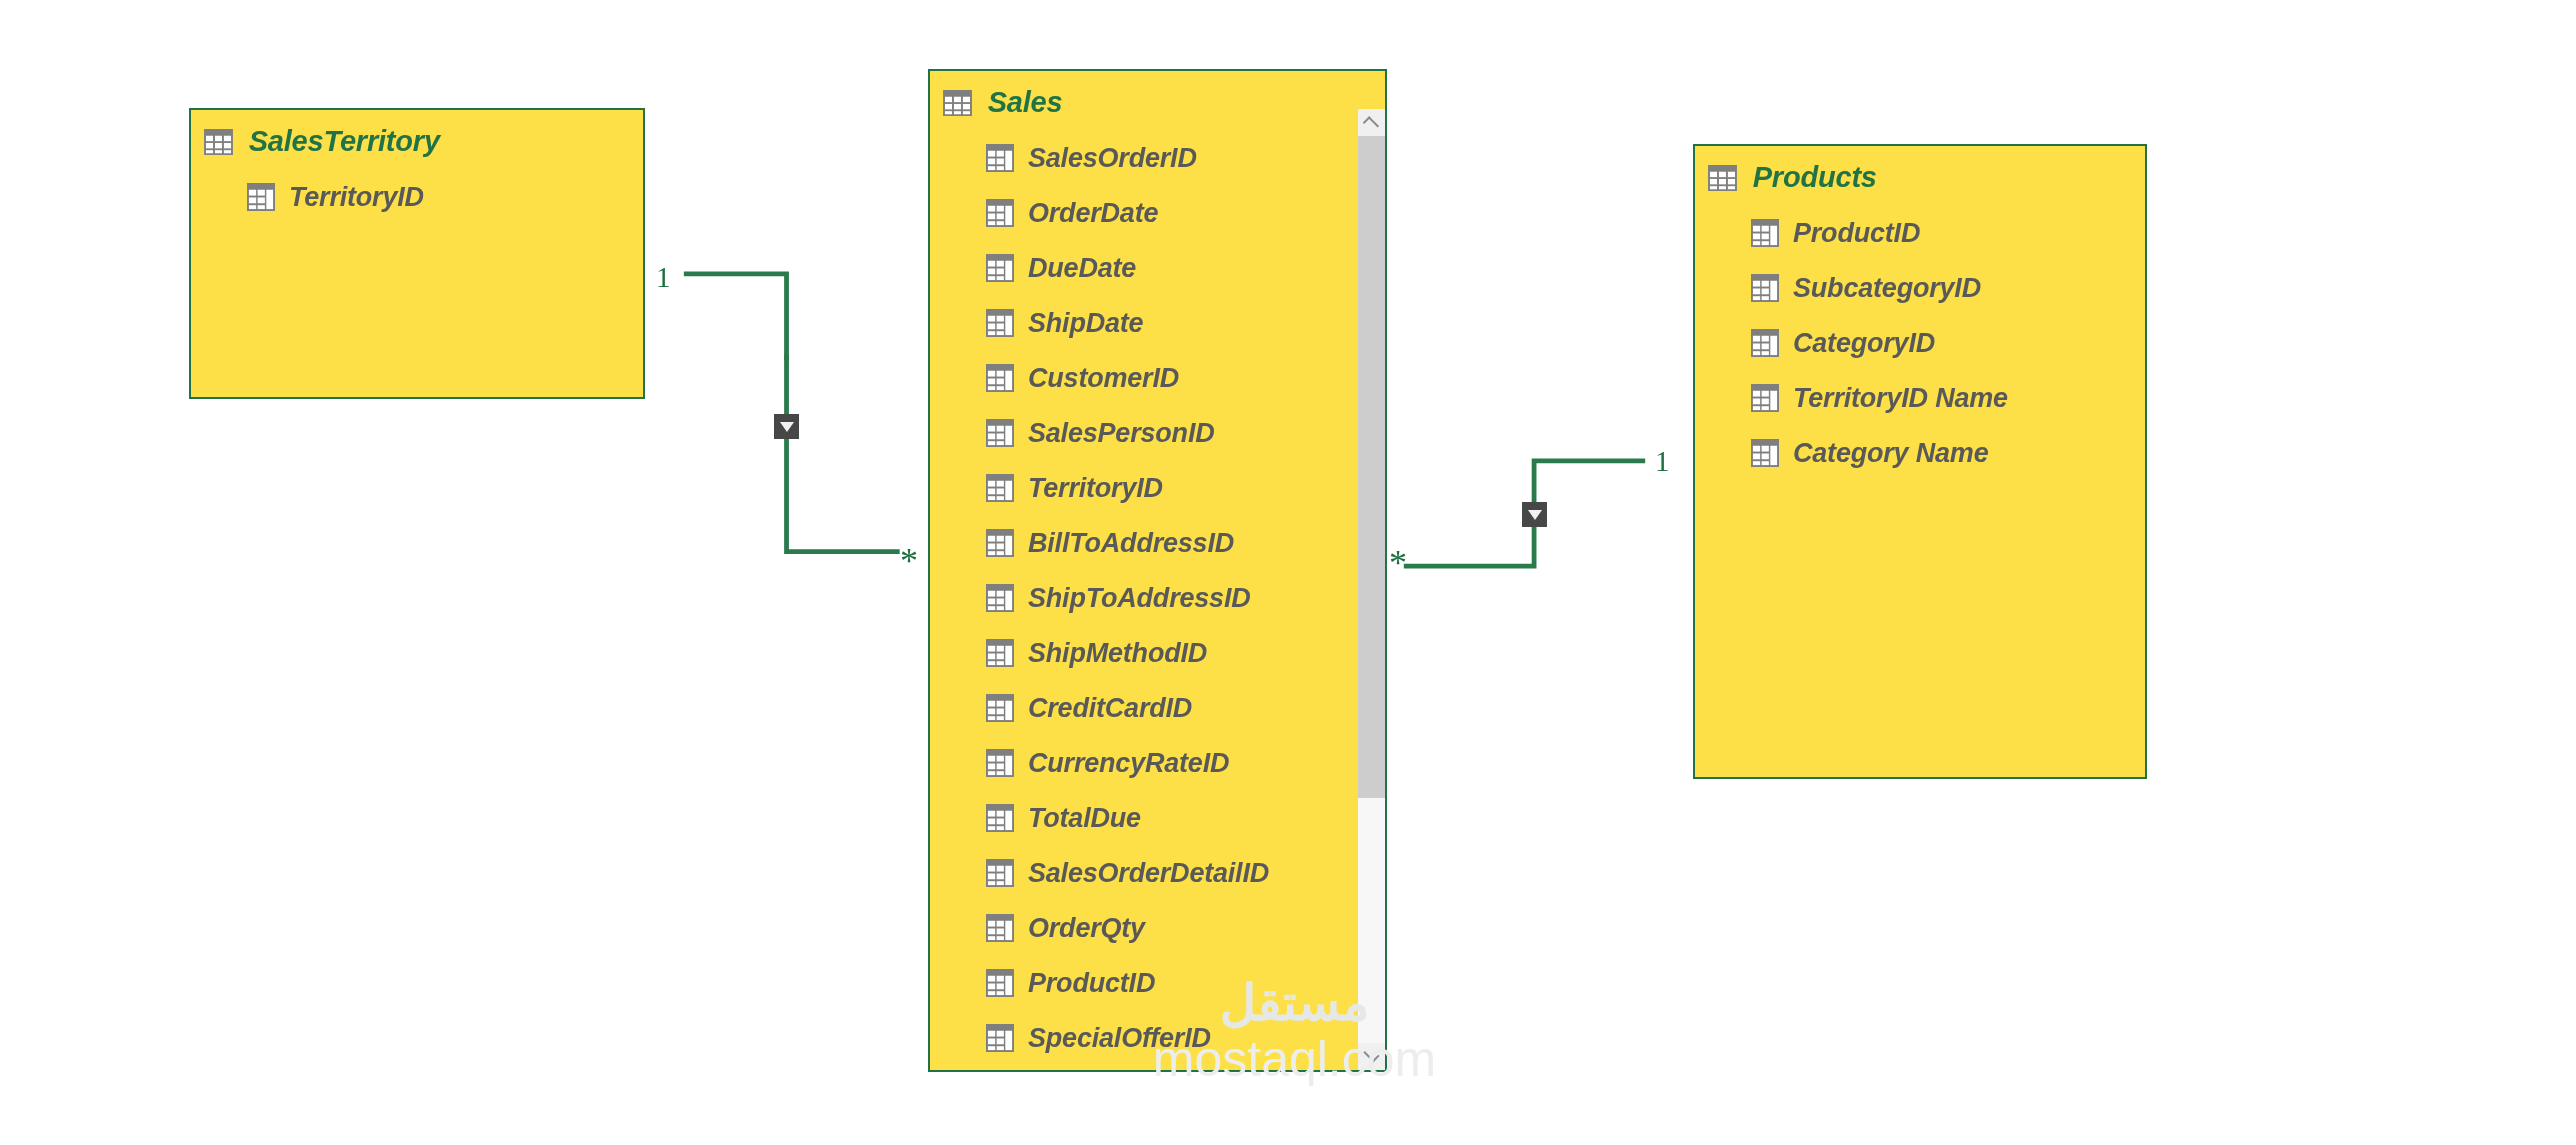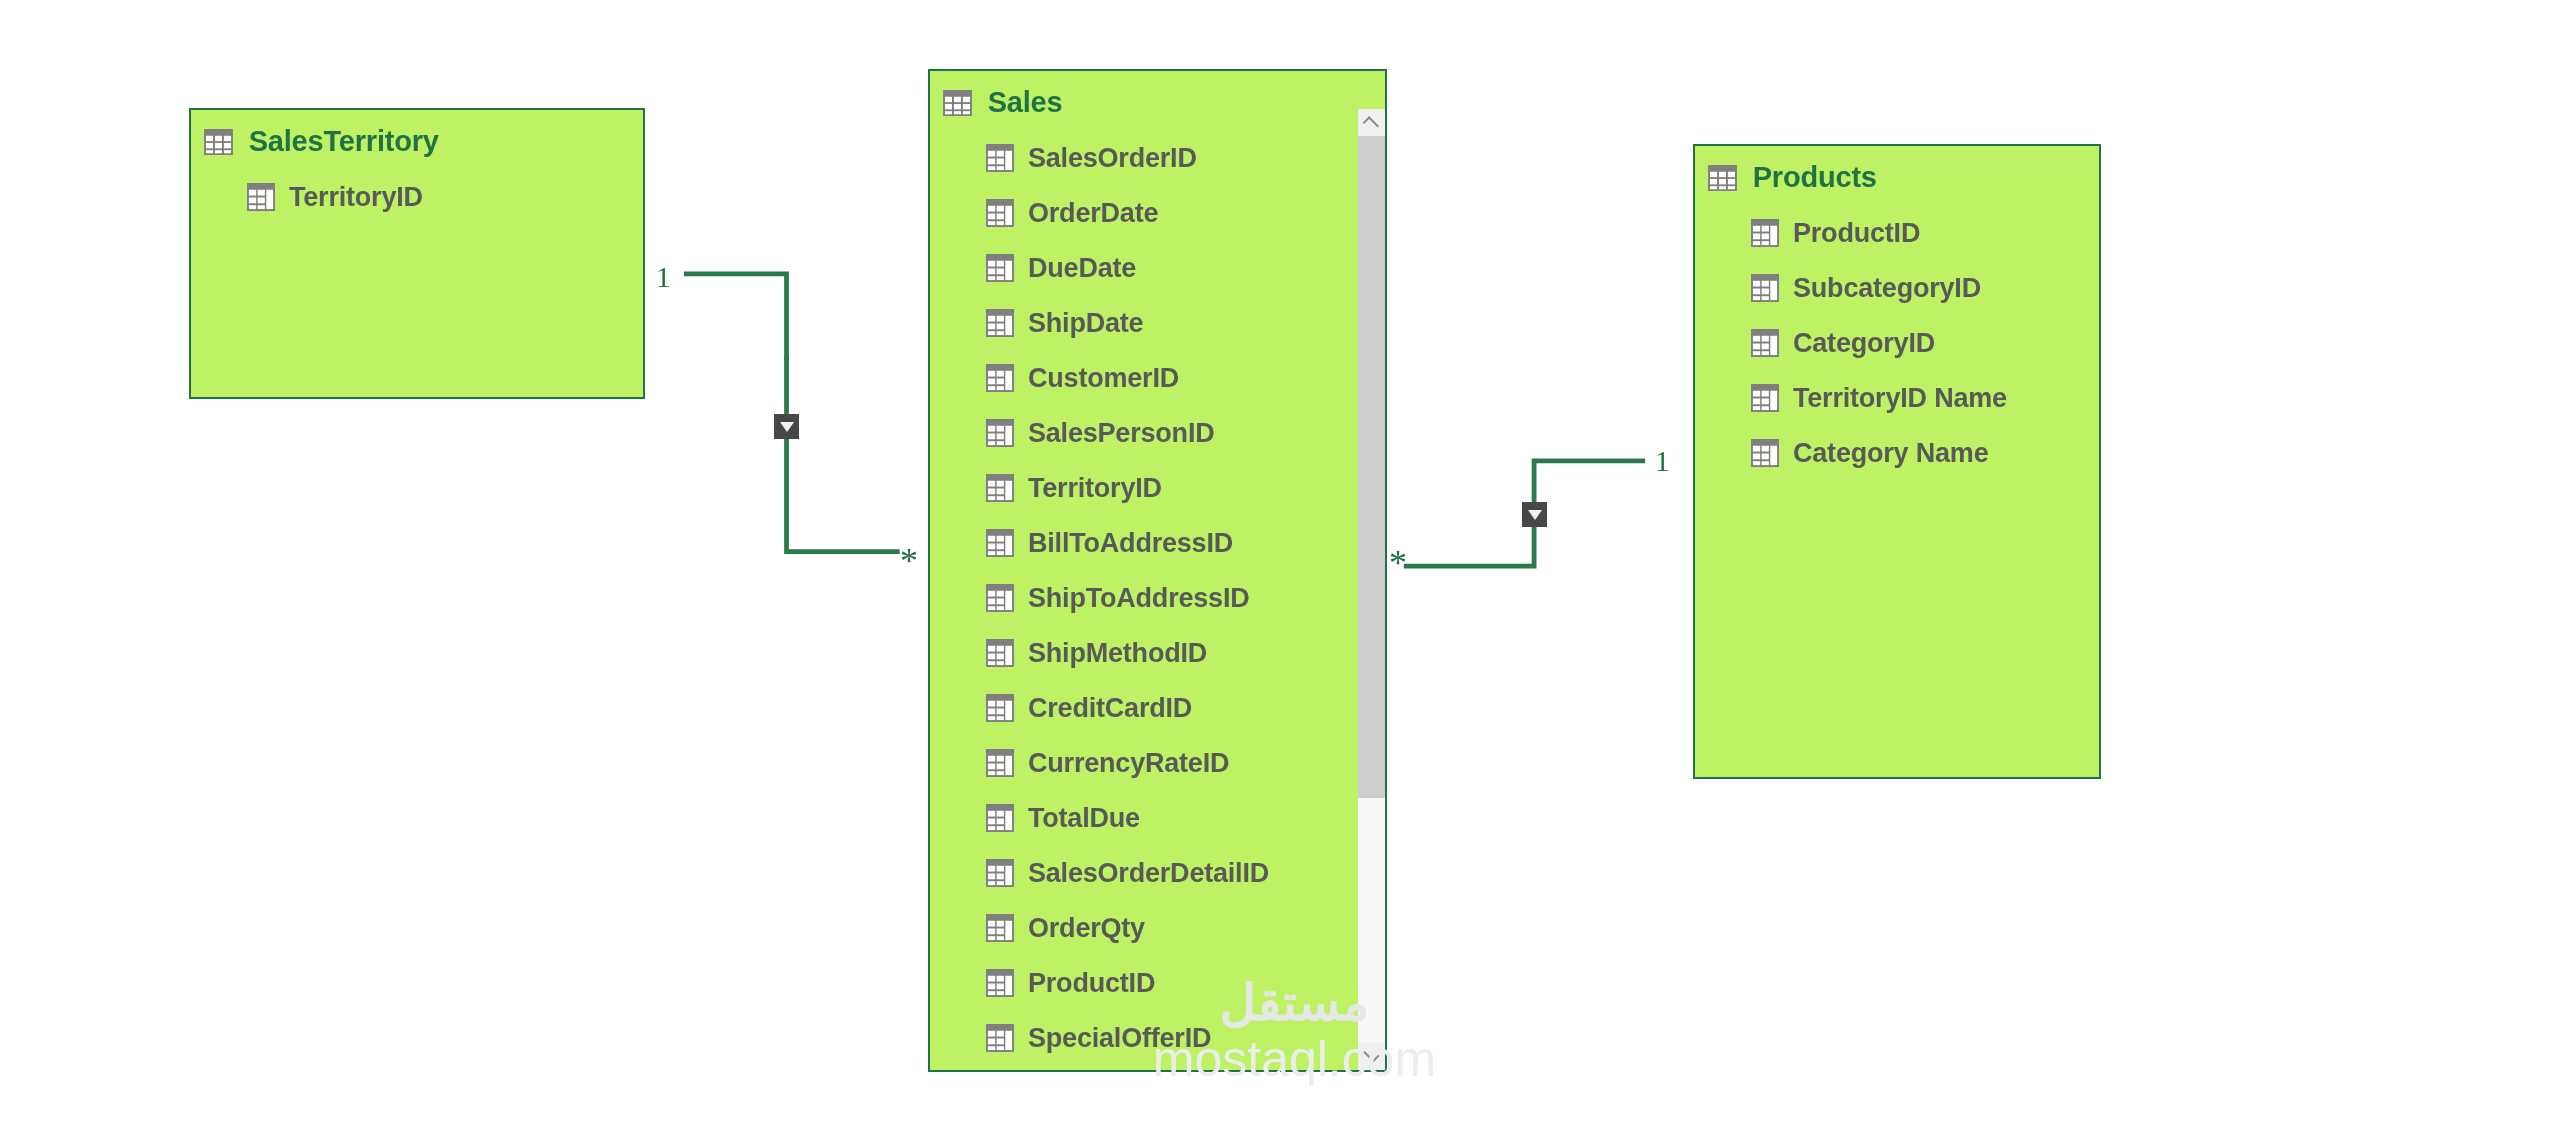--- a/index.html
+++ b/index.html
@@ -16,23 +16,24 @@
   #canvas {
     position: relative;
     width: 2576px;
     height: 1145px;
     background: #ffffff;
   }
 
   
   .table-box {
     position: absolute;
-    background: #bef264;
+    background: #fde047;
     border: 2.9px solid #217346;
     overflow: hidden;
+    font-style: italic;
   }
 
   .table-header {
     display: flex;
     align-items: center;
     gap: 15.3px;
     padding: 15.3px 0 0 13.4px;
   }
 
   .table-title {
@@ -487,21 +488,21 @@
       <div class="sb-btn up">
         <span class="sb-chev"></span>
       </div>
       <div class="sb-thumb"></div>
       <div class="sb-btn down">
         <span class="sb-chev"></span>
       </div>
     </div>
   </div>
 
-  <div class="table-box" id="box-products" style="left:1693px; top:144px; width:408px; height:635px;">
+  <div class="table-box" id="box-products" style="left:1693px; top:144px; width:454px; height:635px;">
     <div class="table-header">
       <span>
         <svg class="icon icon-table" viewBox="0 0 30 27" xmlns="http://www.w3.org/2000/svg">
           <rect x="0" y="0" width="30" height="27" fill="#7f7f7f"></rect>
           <rect x="2" y="7" width="7.3" height="5.6" fill="#ffffff"></rect>
           <rect x="11.3" y="7" width="7.3" height="5.6" fill="#ffffff"></rect>
           <rect x="20.6" y="7" width="7.4" height="5.6" fill="#ffffff"></rect>
           <rect x="2" y="14.5" width="7.3" height="5.6" fill="#ffffff"></rect>
           <rect x="11.3" y="14.5" width="7.3" height="5.6" fill="#ffffff"></rect>
           <rect x="20.6" y="14.5" width="7.4" height="5.6" fill="#ffffff"></rect>

